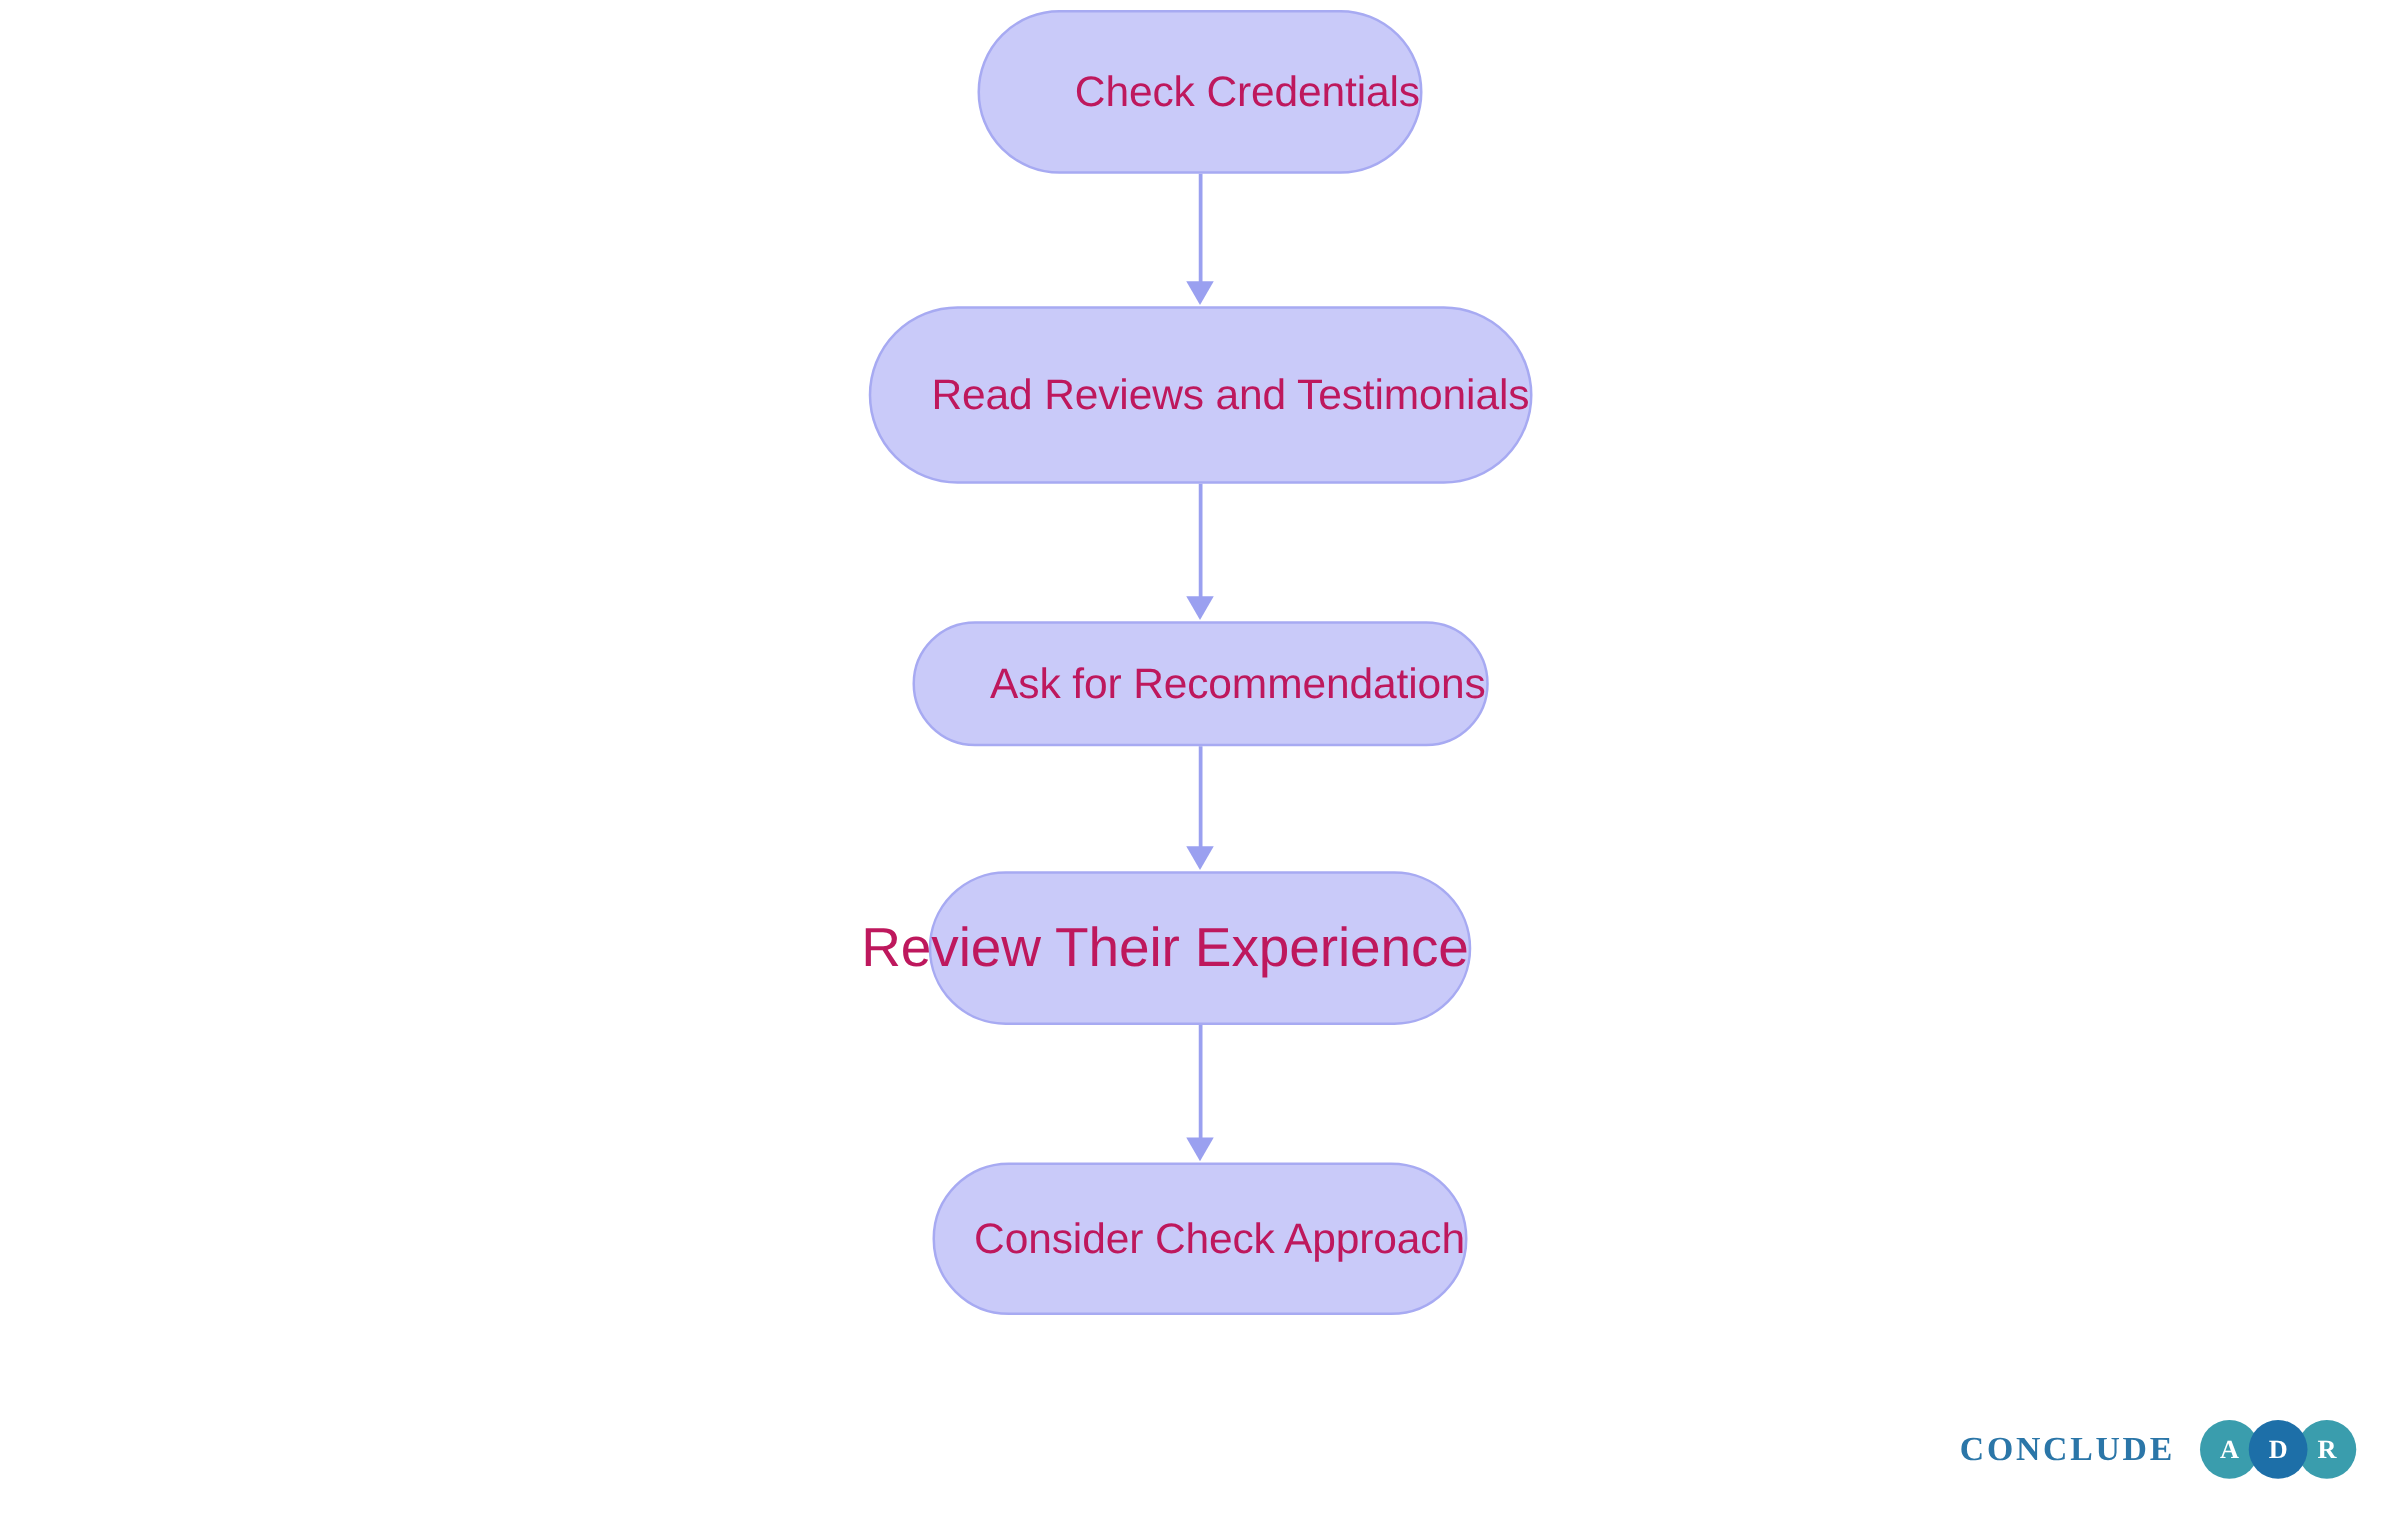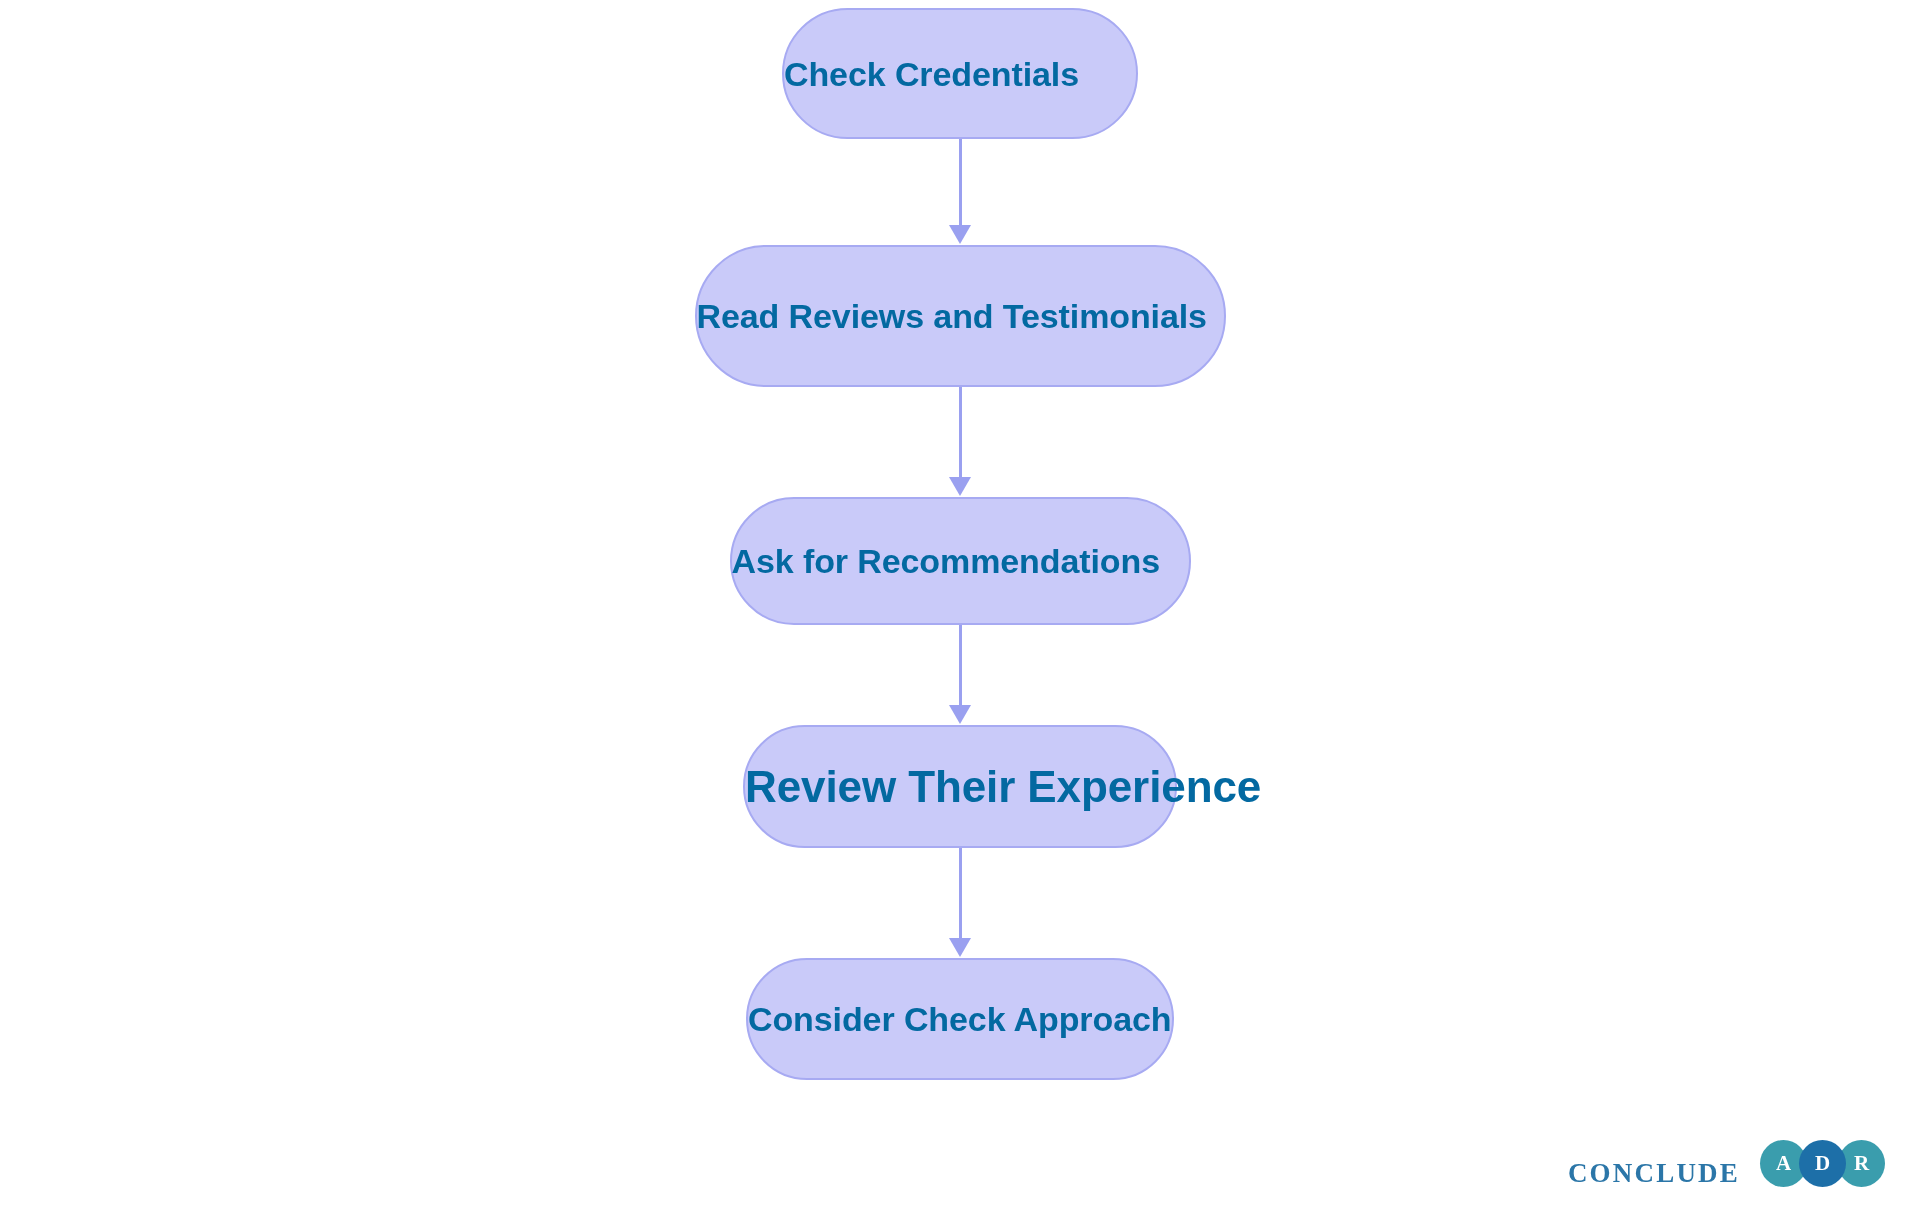--- a/index.html
+++ b/index.html
@@ -34,27 +34,27 @@
     display: flex;
     flex-direction: column;
     align-items: center;
   }
 
   .flow-node {
     box-sizing: border-box;
     background: #c9caf9;
     border: 2px solid #a7aaf2;
     border-radius: 999px;
-    color: #0369a1;
-    display: flex;
-    align-items: center;
-    justify-content: flex-start;
+    color: #be185d;
+    display: flex;
+    align-items: center;
+    justify-content: flex-end;
     white-space: nowrap;
     letter-spacing: -0.1px;
-    font-weight: 700;
+    font-weight: 400;
   }
 
   .node-label {
     display: block;
     line-height: 1;
   }
 
   
   #node-check-credentials {
     width: 356px;
@@ -62,21 +62,21 @@
     font-size: 34px;
     margin-top: 8px;
   }
   #node-read-reviews {
     width: 531px;
     height: 142px;
     font-size: 34px;
   }
   #node-ask-recommendations {
     width: 461px;
-    height: 128px;
+    height: 100px;
     font-size: 34px;
   }
   #node-review-experience {
     width: 434px;
     height: 123px;
     font-size: 44px;
   }
   #node-consider-approach {
     width: 428px;
     height: 122px;
@@ -115,21 +115,21 @@
   #connector-3 .conn-line { height: 81px; }
   #connector-4 { height: 110px; }
   #connector-4 .conn-line { height: 91px; }
 
   
   #brand-watermark {
     position: absolute;
     right: 35px;
     bottom: 28px;
     display: flex;
-    align-items: flex-end;
+    align-items: center;
     height: 56px;
   }
   #brand-wordmark {
     font-family: "Liberation Serif", serif;
     font-weight: 700;
     font-size: 27px;
     letter-spacing: 2.2px;
     color: #2b76a8;
     margin-right: 20px;
     line-height: 1;

